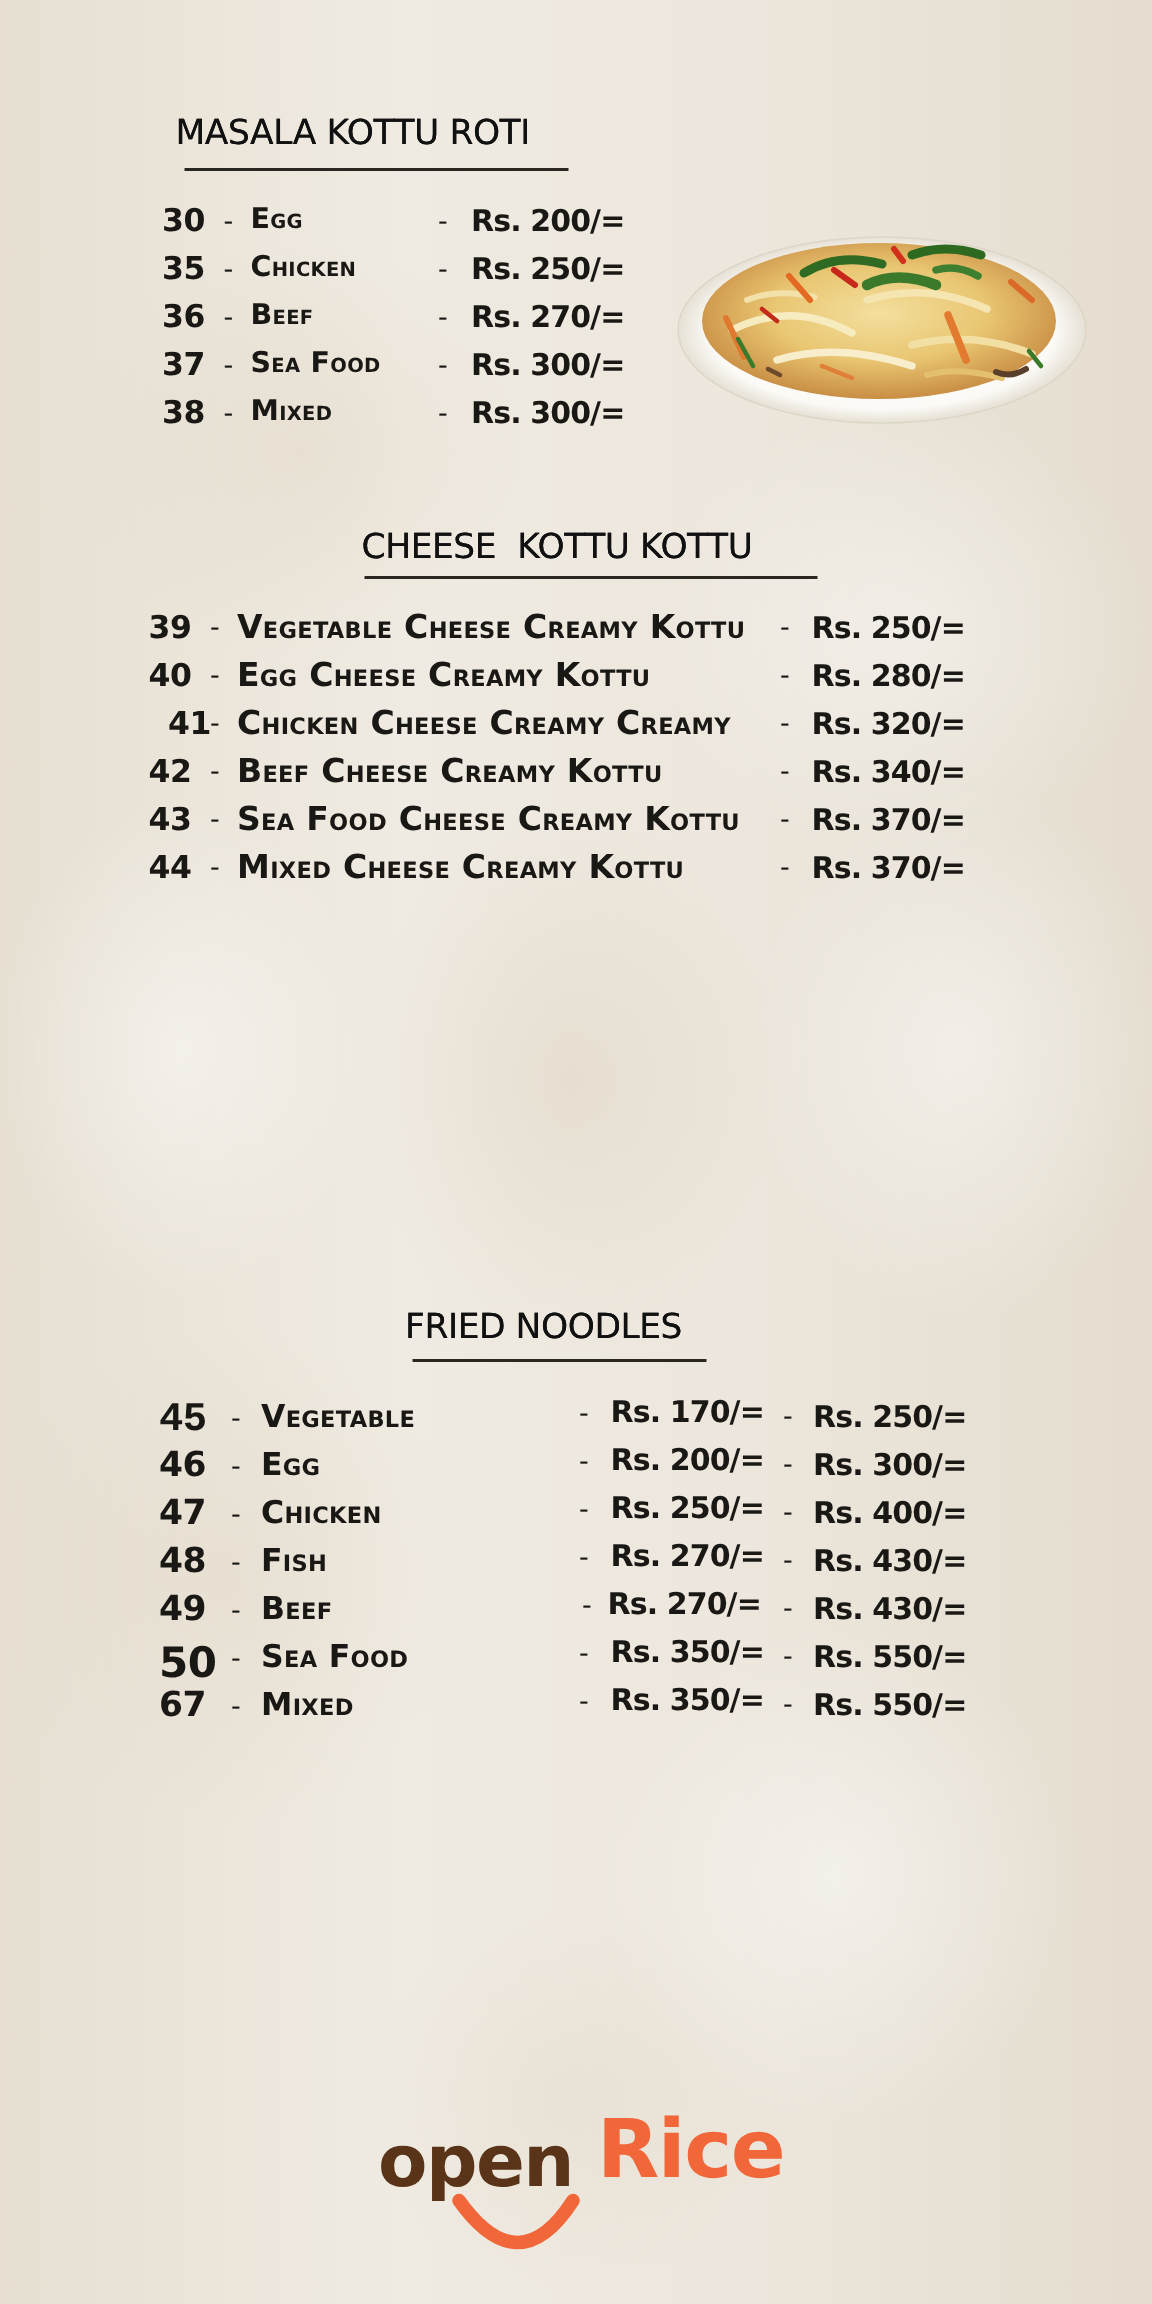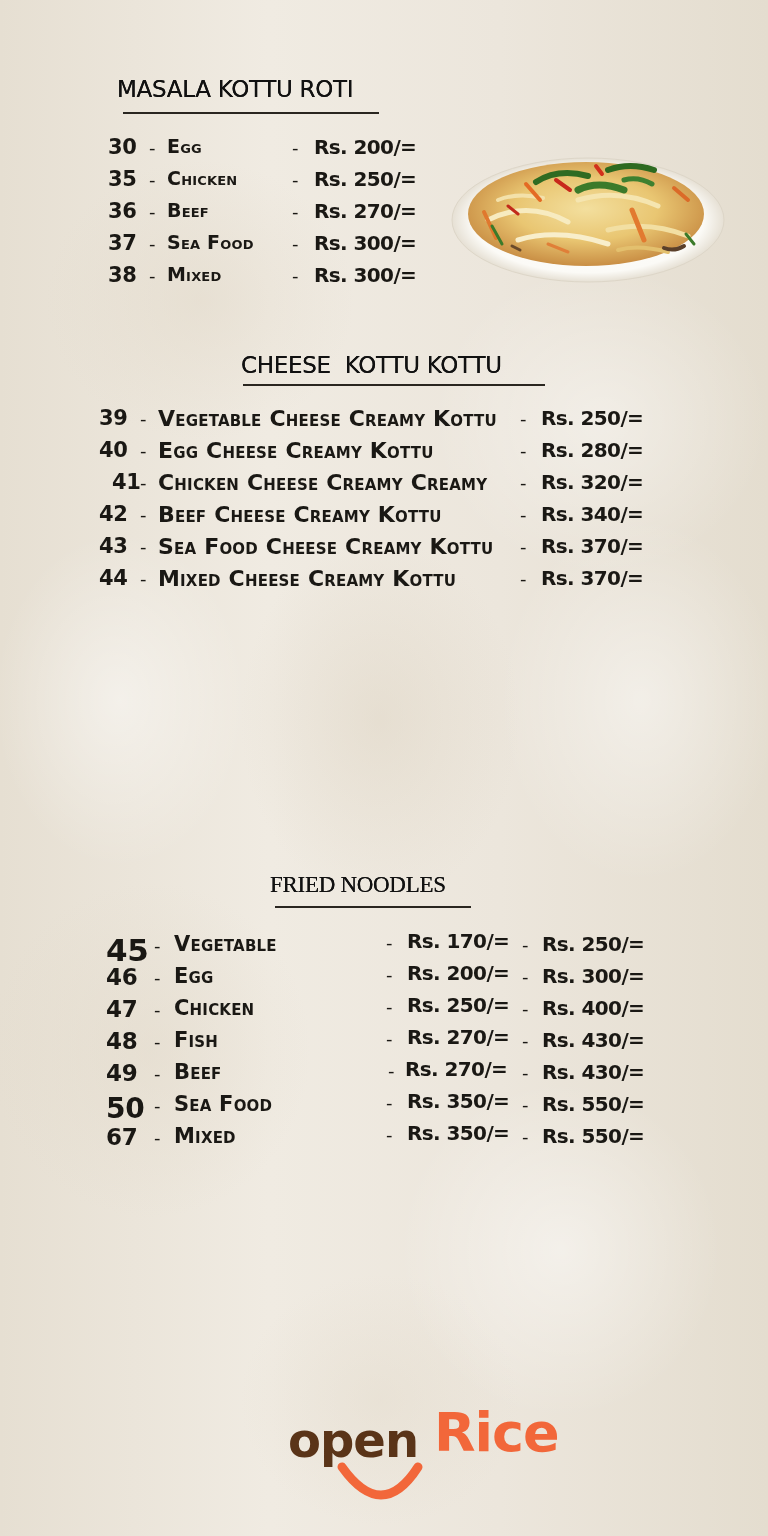--- a/index.html
+++ b/index.html
@@ -29,21 +29,21 @@
     .row span { position: absolute; white-space: nowrap; top: 0; }
     .num { font-size: 21px; font-weight: bold; color: #1a1814; letter-spacing: -0.3px; }
     .dash { font-size: 18px; color: #1a1814; }
     .name { font-size: 19px; font-weight: bold; color: #1a1814; font-variant: small-caps; letter-spacing: 0.2px; }
     .price { font-size: 20px; font-weight: bold; color: #1a1814; letter-spacing: -0.6px; }
     .name.sm { font-size: 22px; }
 
     .dish-photo {
       position: absolute; left: 448px; top: 140px; width: 280px; height: 150px;
     }
-    .logo { position: absolute; left: 250px; top: 1395px; width: 290px; height: 115px; margin-left: 36px; }
+    .logo { position: absolute; left: 250px; top: 1395px; width: 290px; height: 115px; }
   </style>
 </head>
 <body>
 
 <div class="title" style="left:117px; top:76px;">MASALA KOTTU ROTI</div>
 <div class="underline" style="left:123px; top:112px; width:256px;"></div>
 
 <div>
   <div class="row" style="top:135px;">
     <span class="num" style="left:108px;">30</span>
@@ -171,26 +171,26 @@
   </div>
   <div class="row" style="top:566px;">
     <span class="num" style="left:99px;">44</span>
     <span class="dash" style="left:140px; top:2px;">-</span>
     <span class="name sm" style="left:158px;text-align:right;">Mixed Cheese Creamy Kottu</span>
     <span class="dash" style="left:520px; top:2px;">-</span>
     <span class="price" style="left:541px;">Rs. 370/=</span>
   </div>
 </div>
 
-<div class="title" style="left:270px; top:872px;font-family:Liberation Serif, serif;">FRIED NOODLES</div>
+<div class="title" style="left:270px; top:872px;">FRIED NOODLES</div>
 <div class="underline" style="left:275px; top:906px; width:196px;"></div>
 
 <div>
   <div class="row" style="top:932px;">
-    <span class="num" style="left:106px; font-size:31px;">45</span>
+    <span class="num" style="left:106px; font-size:27px;font-family:Liberation Mono, monospace;">45</span>
     <span class="dash" style="left:154px; top:3px;">-</span>
     <span class="name" style="left:174px; font-size:21px;">Vegetable</span>
     <span class="dash" style="left:386px; top:0px;">-</span>
     <span class="price" style="left:407px; top:-3px;">Rs. 170/=</span>
     <span class="dash" style="left:522px; top:2px;">-</span>
     <span class="price" style="left:542px;">Rs. 250/=</span>
   </div>
   <div class="row" style="top:964px;">
     <span class="num" style="left:106px; font-size:23px;">46</span>
     <span class="dash" style="left:154px; top:3px;">-</span>

